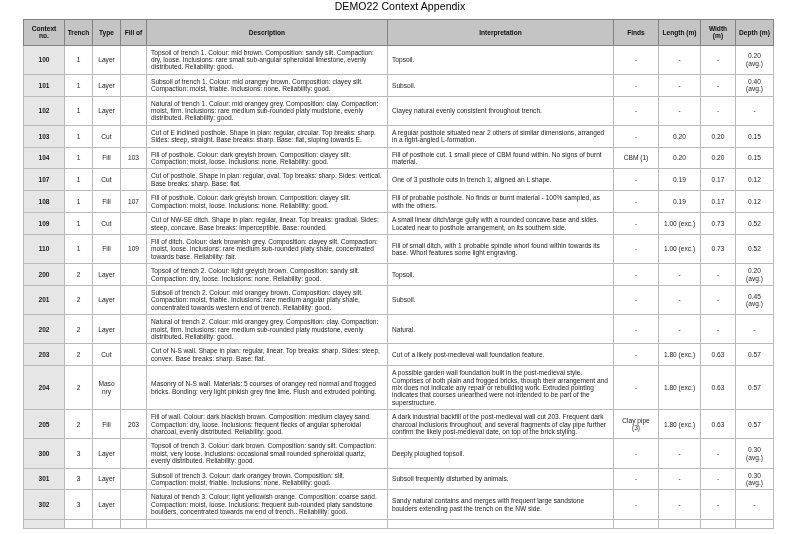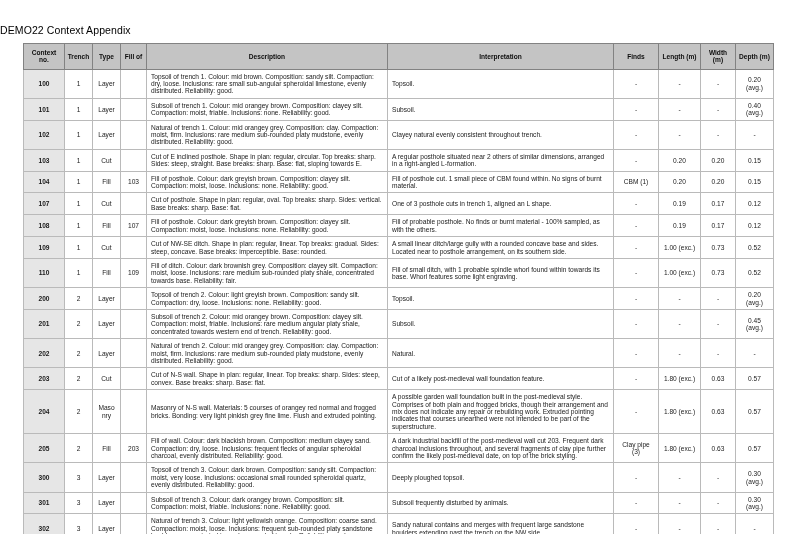--- a/index.html
+++ b/index.html
@@ -15,25 +15,25 @@
     color: #1a1a1a;
   }
   .page {
     position: relative;
     width: 800px;
     height: 534px;
     background: #ffffff;
     overflow: hidden;
   }
   .title {
-    text-align: left;
+    text-align: center;
     font-size: 10.5px;
     font-weight: 400;
     color: #000;
-    padding-top: 24px;
+    padding-top: 0;
     letter-spacing: 0.1px;
   }
   table.context-table {
     table-layout: fixed;
     border-collapse: collapse;
     width: 750px;
     margin: 7px 0 0 23px;
     border: 1px solid #8a8a8a;
   }
   col.c-context  { width: 41px; }

